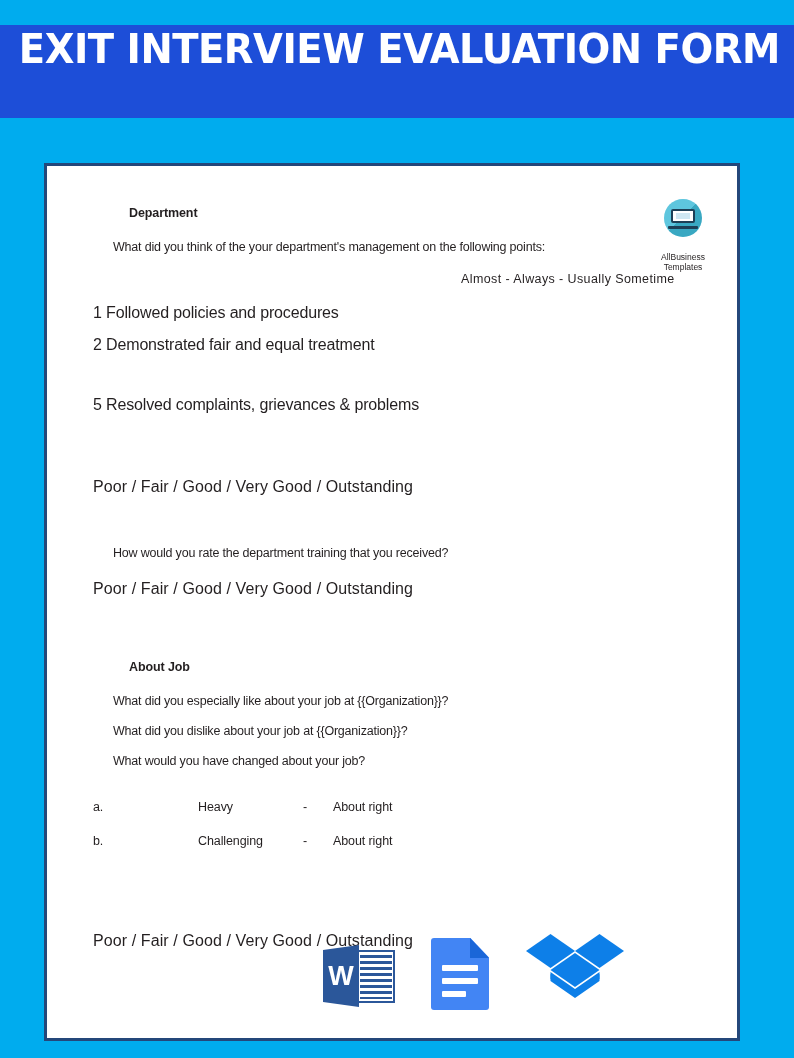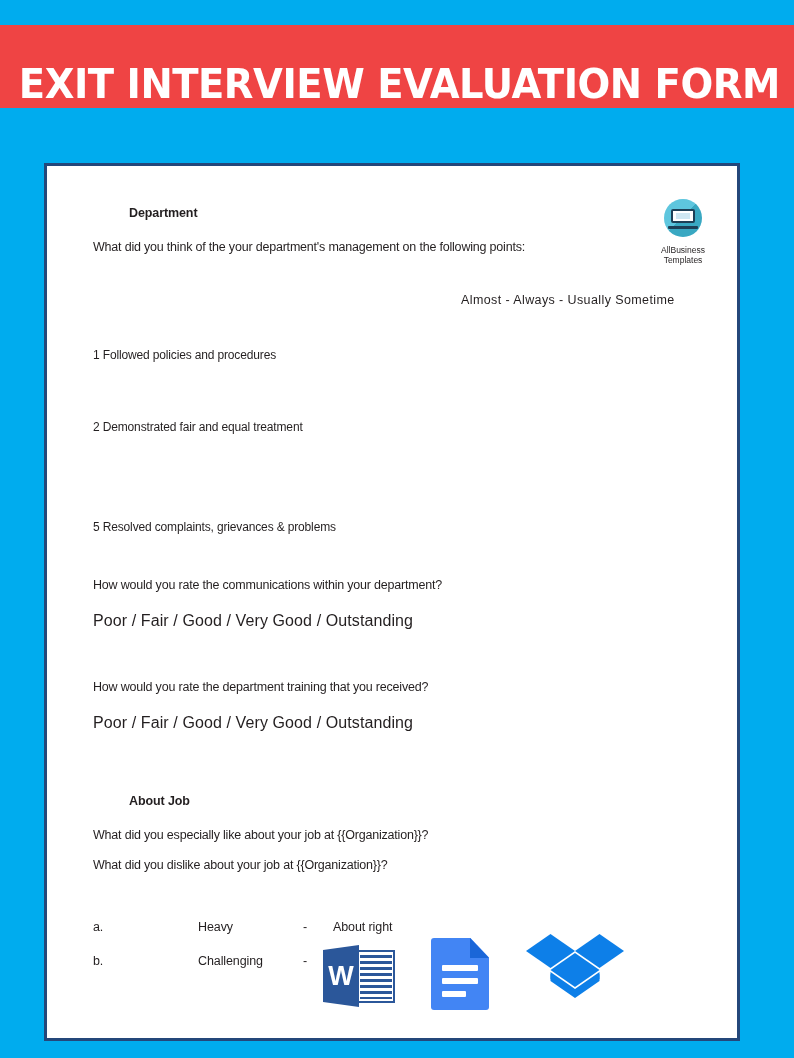--- a/index.html
+++ b/index.html
@@ -6,22 +6,22 @@
   html, body {
     width:794px; height:1058px;
     overflow:hidden;
     font-family:"Liberation Sans", sans-serif;
   }
   body { background:#00ACEE; position:relative; }
 
   
   .top-band { height:25px; background:#00ACEE; }
   .title-banner {
-    height:83px; background:#ef4444;
-    display:flex; align-items:flex-end;
+    height:93px; background:#1d4ed8;
+    display:flex; align-items:flex-start;
   }
   .title-text {
     color:#ffffff;
     font-family:"DejaVu Sans", sans-serif;
     font-weight:700;
     font-size:41px;
     letter-spacing:-0.5px;
     padding-left:20px;
     transform:scaleX(0.94);
     transform-origin:left center;
@@ -46,41 +46,41 @@
     color:#231f20;
   }
 
   .sec-head {
     font-size:12.5px; font-weight:700;
     letter-spacing:-0.1px;
     margin-left:36px;
   }
   .q {
     font-size:12.5px; font-weight:400;
-    letter-spacing:-0.2px; white-space:nowrap;
+    letter-spacing:-0.2px; white-space:nowrap;margin-left:20px;
   }
   .ans {
     font-size:16px; font-weight:400;
     letter-spacing:0.1px; white-space:nowrap;
   }
   .numline {
-    font-size:12px; font-weight:400;
-    letter-spacing:-0.15px; white-space:nowrap;margin-top:44px;
+    font-size:16px; font-weight:400;
+    letter-spacing:-0.15px; white-space:nowrap;
   }
   .sp-12 { height:12px; }
   .sp-14 { height:14px; }
   .sp-16 { height:16px; }
   .sp-20 { height:20px; }
   .sp-44 { height:44px; }
   .sp-50 { height:50px; }
 
   
   .scale-row {
     position:absolute;
-    left:414px; top:127px;
+    left:414px; top:106px;
     width:282px;
     overflow:hidden;
   }
   .scale-text {
     font-size:12.5px;
     letter-spacing:0.4px;
     text-decoration:underline;
     text-underline-offset:3px;
     white-space:nowrap;
     color:#231f20;
@@ -119,21 +119,21 @@
   .abt-inner-screen {
     position:absolute; left:5px; top:4px;
     width:14px; height:6px; background:#cfe7f2;
   }
   .abt-base {
     position:absolute; left:-3px; bottom:-3px;
     width:30px; height:3px; background:#1d3f56; border-radius:1px;
   }
   .abt-label {
     font-size:8.5px; line-height:10px;
-    color:#231f20; margin-top:8px;
+    color:#231f20; margin-top:15px;
     font-family:"Liberation Sans", sans-serif;
   }
 
   
   .opt-row {
     font-size:12.5px; white-space:nowrap;
     display:flex; letter-spacing:-0.1px;
   }
   .opt-letter { width:105px; }
   .opt-val    { width:105px; }
@@ -241,39 +241,39 @@
     <div class="numline">1 Followed policies and procedures</div>
     <div class="sp-14"></div>
     <div class="numline">2 Demonstrated fair and equal treatment</div>
     <div class="sp-14"></div>
     <div class="sp-14"></div>
     <div class="sp-14"></div>
     <div class="numline">5 Resolved complaints, grievances &amp; problems</div>
 
     <div class="sp-44"></div>
 
-    <div class="q">How would you rate the communications within your department?</div>
     <div class="sp-20"></div>
     <div class="ans">Poor / Fair / Good / Very Good / Outstanding</div>
 
     <div class="sp-50"></div>
 
     <div class="q">How would you rate the department training that you received?</div>
     <div class="sp-20"></div>
     <div class="ans">Poor / Fair / Good / Very Good / Outstanding</div>
 
     <div class="sp-50"></div>
     <div class="sp-12"></div>
 
     <div class="sec-head">About Job</div>
     <div class="sp-20"></div>
     <div class="q">What did you especially like about your job at  {{Organization}}?</div>
     <div class="sp-16"></div>
     <div class="q">What did you dislike about your job at {{Organization}}?</div>
     <div class="sp-16"></div>
+    <div class="q">What would you have changed about your job?</div>
     <div class="sp-16"></div>
 
     <div class="sp-16"></div>
 
     <div class="opt-row">
       <span class="opt-letter">a.</span>
       <span class="opt-val">Heavy</span>
       <span class="opt-dash">-</span>
       <span>About right</span>
     </div>

